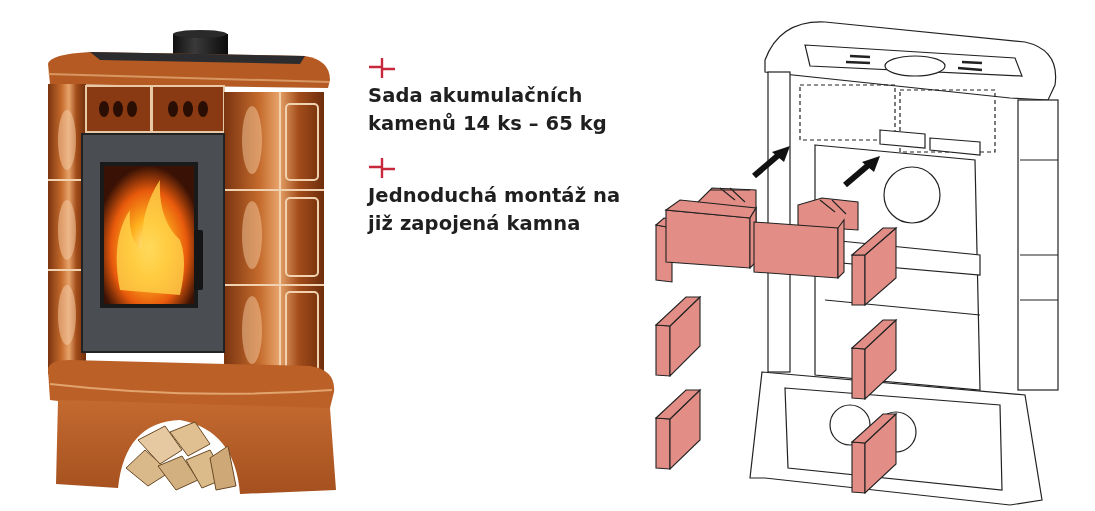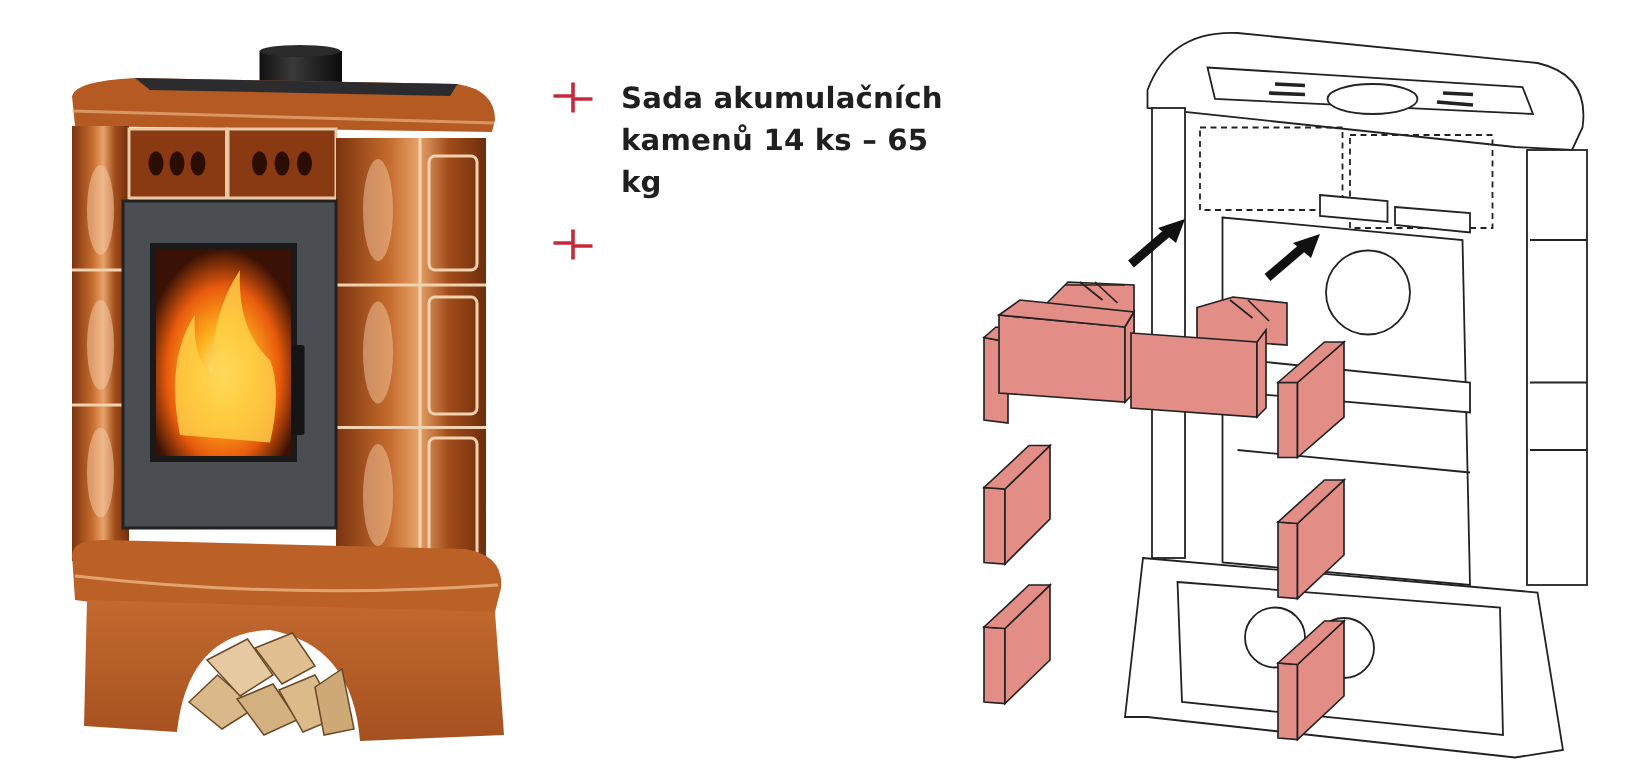--- a/index.html
+++ b/index.html
@@ -1,19 +1,19 @@
 <!DOCTYPE html>
 <html><head>
 <meta charset="utf-8">
 <style>
   html, body { margin: 0; padding: 0; background: #ffffff; }
   body { width: 1095px; height: 511px; position: relative; overflow: hidden; font-family: "DejaVu Sans", "Liberation Sans", sans-serif; }
   .stove-photo { position: absolute; left: 30px; top: 20px; width: 320px; height: 480px; }
   .features { position: absolute; left: 368px; top: 52px; width: 280px; }
-  .feature { display: flex; align-items: flex-start; margin-bottom: 14px; }
+  .feature { display: flex; align-items: flex-start; margin-bottom: 14px; flex-direction: column; }
   .bullet { width: 28px; height: 22px; flex: 0 0 28px; margin-top: 2px; margin-right: 18px; }
   .feature-text { font-weight: bold; font-size: 19.5px; line-height: 28px; color: #1f1f1f; letter-spacing: 0.1px; }
   .diagram { position: absolute; left: 650px; top: 0; width: 430px; height: 511px; }
 </style>
 </head>
 <body>
 
 <div class="stove-photo">
   <svg width="320" height="480" viewBox="0 0 320 480">
     <defs>
@@ -107,20 +107,21 @@
       <path d="M1 10 H14 V1" stroke="#c8283c" stroke-width="2.4" fill="none"></path>
       <path d="M27 12 H14 V21" stroke="#c8283c" stroke-width="2.4" fill="none"></path>
     </svg>
     <span class="feature-text">Sada akumulačních kamenů 14 ks – 65 kg</span>
   </div>
   <div class="feature">
     <svg class="bullet" viewBox="0 0 28 22">
       <path d="M1 10 H14 V1" stroke="#c8283c" stroke-width="2.4" fill="none"></path>
       <path d="M27 12 H14 V21" stroke="#c8283c" stroke-width="2.4" fill="none"></path>
     </svg>
+    <span class="feature-text">Jednoduchá montáž na již zapojená kamna</span>
   </div>
 </div>
 
 <div class="diagram">
   <svg width="430" height="511" viewBox="0 0 430 511">
     <g fill="#ffffff" stroke="#222" stroke-width="1.2">
 
       <path d="M115 60 Q130 20 175 22 L375 42 Q410 50 405 85 L398 100 L360 98 L115 72 Z"></path>
       <path d="M155 45 L365 58 L372 76 L160 66 Z"></path>
       <ellipse cx="265" cy="66" rx="30" ry="10"></ellipse>

